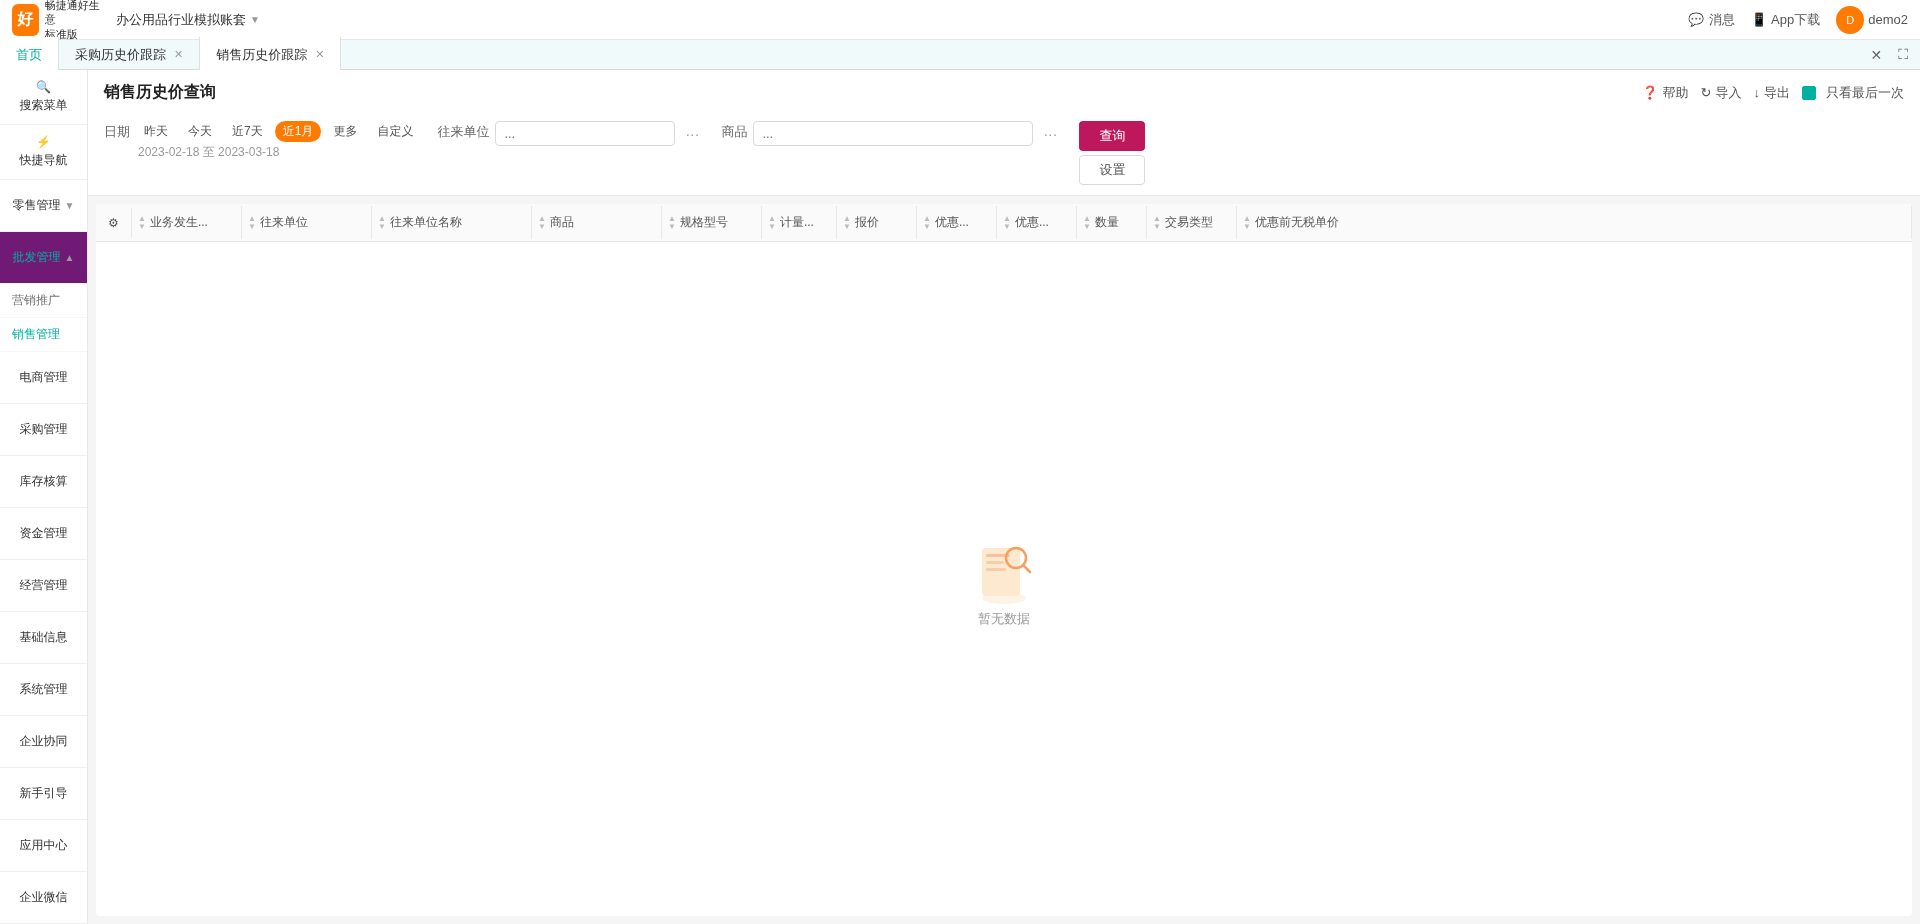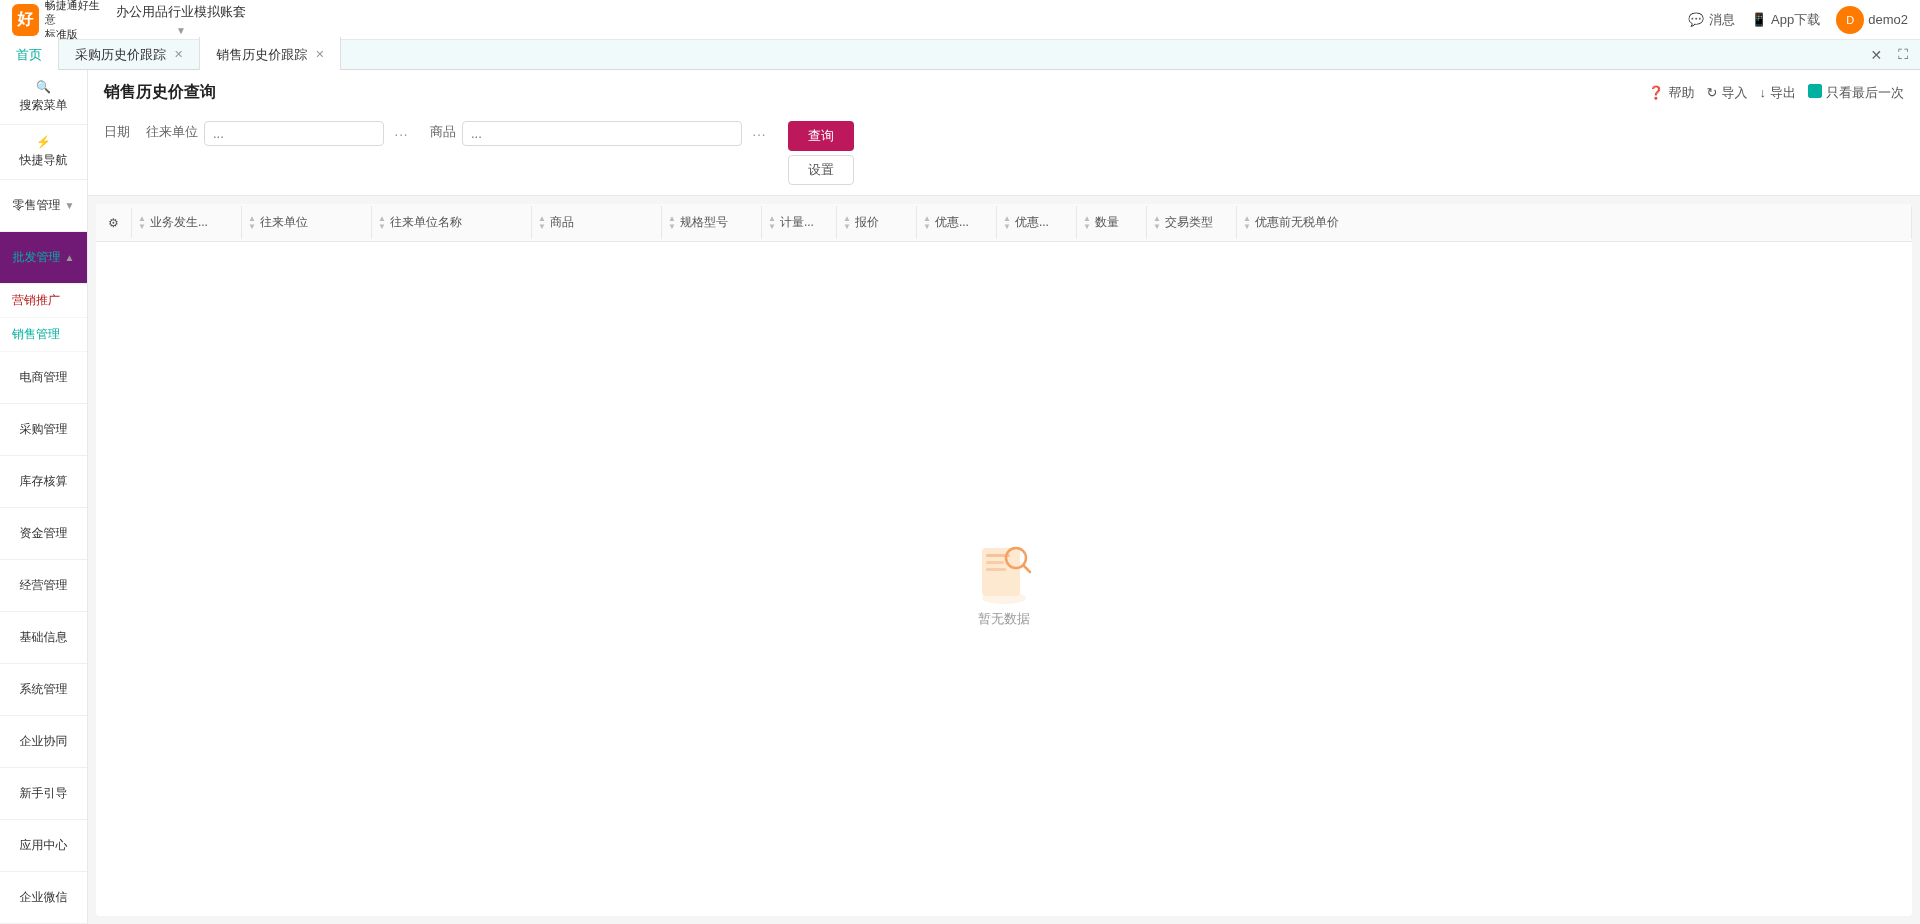--- a/index.html
+++ b/index.html
@@ -23,21 +23,20 @@
       background: #ff7a00;
       border-radius: 6px;
       display: flex; align-items: center; justify-content: center;
       color: #fff; font-size: 16px; font-weight: bold;
     }
     .logo-text { font-size: 11px; color: #333; line-height: 1.3; }
     .app-selector {
       display: flex; align-items: center; gap: 4px;
       color: #333; font-size: 13px; cursor: pointer;
       padding: 4px 8px;
-      flex-direction: column;
     }
     .app-selector .chevron { color: #999; font-size: 10px; }
     .top-bar-right { display: flex; align-items: center; gap: 16px; }
     .top-bar-btn { display: flex; align-items: center; gap: 4px; cursor: pointer; color: #555; font-size: 13px; }
     .user-avatar {
       width: 28px; height: 28px;
       background: #ff7a00;
       border-radius: 50%;
       display: flex; align-items: center; justify-content: center;
       color: #fff; font-size: 11px;
@@ -107,21 +106,21 @@
       border-bottom: 1px solid #f0f0f0;
       min-height: 52px;
     }
     .sidebar-item.has-arrow { flex-direction: row; justify-content: center; gap: 4px; }
     .sidebar-item .arrow { font-size: 10px; color: #999; }
     .sidebar-item.expanded { background: #701a75; color: #00b0a0; }
     .sidebar-sub-item {
       padding: 8px 8px 8px 12px;
       cursor: pointer;
       font-size: 12px;
-      color: #b91c1c;
+      color: #737373;
       border-bottom: 1px solid #f5f5f5;
     }
     .sidebar-sub-item.active { color: #00b0a0; font-weight: 500; }
 
     
     .content-area {
       flex: 1;
       display: flex;
       flex-direction: column;
       overflow: hidden;
@@ -264,21 +263,22 @@
     }
     .empty-icon svg { width: 80px; height: 80px; }
     .empty-text { color: #999; font-size: 13px; }
 
     
     .checkbox { width: 14px; height: 14px; border: 1px solid #d9d9d9; border-radius: 2px; background: #fff; display: inline-block; }
     .checkbox.checked { background: #00b0a0; border-color: #00b0a0; }
 
     .only-last-badge {
       display: flex;
-      gap: 4px;
+      align-items: center;
+      gap: 10px;
       font-size: 13px;
       color: #555;
     }
   </style>
 </head>
 <body>
 
 <div class="top-bar">
   <div class="top-bar-left">
     <div class="logo-area">
@@ -410,20 +410,31 @@
           <div class="only-last-badge">
             <div class="checkbox checked"></div>
             <span>只看最后一次</span>
           </div>
         </div>
       </div>
 
       <div class="filter-row">
         <div class="filter-group">
           <span class="filter-label">日期</span>
+          <div class="filter-dates">
+            <div class="date-chips">
+              <span class="date-chip">昨天</span>
+              <span class="date-chip">今天</span>
+              <span class="date-chip">近7天</span>
+              <span class="date-chip active">近1月</span>
+              <span class="date-chip">更多</span>
+              <span class="date-chip">自定义</span>
+            </div>
+            <div class="date-range-text">2023-02-18 至 2023-03-18</div>
+          </div>
         </div>
 
         <div class="filter-group">
           <span class="filter-label">往来单位</span>
           <div class="filter-input-group">
             <input class="filter-input" type="text" placeholder="..." style="width: 180px;">
             <span class="dots-btn">···</span>
           </div>
         </div>
 

